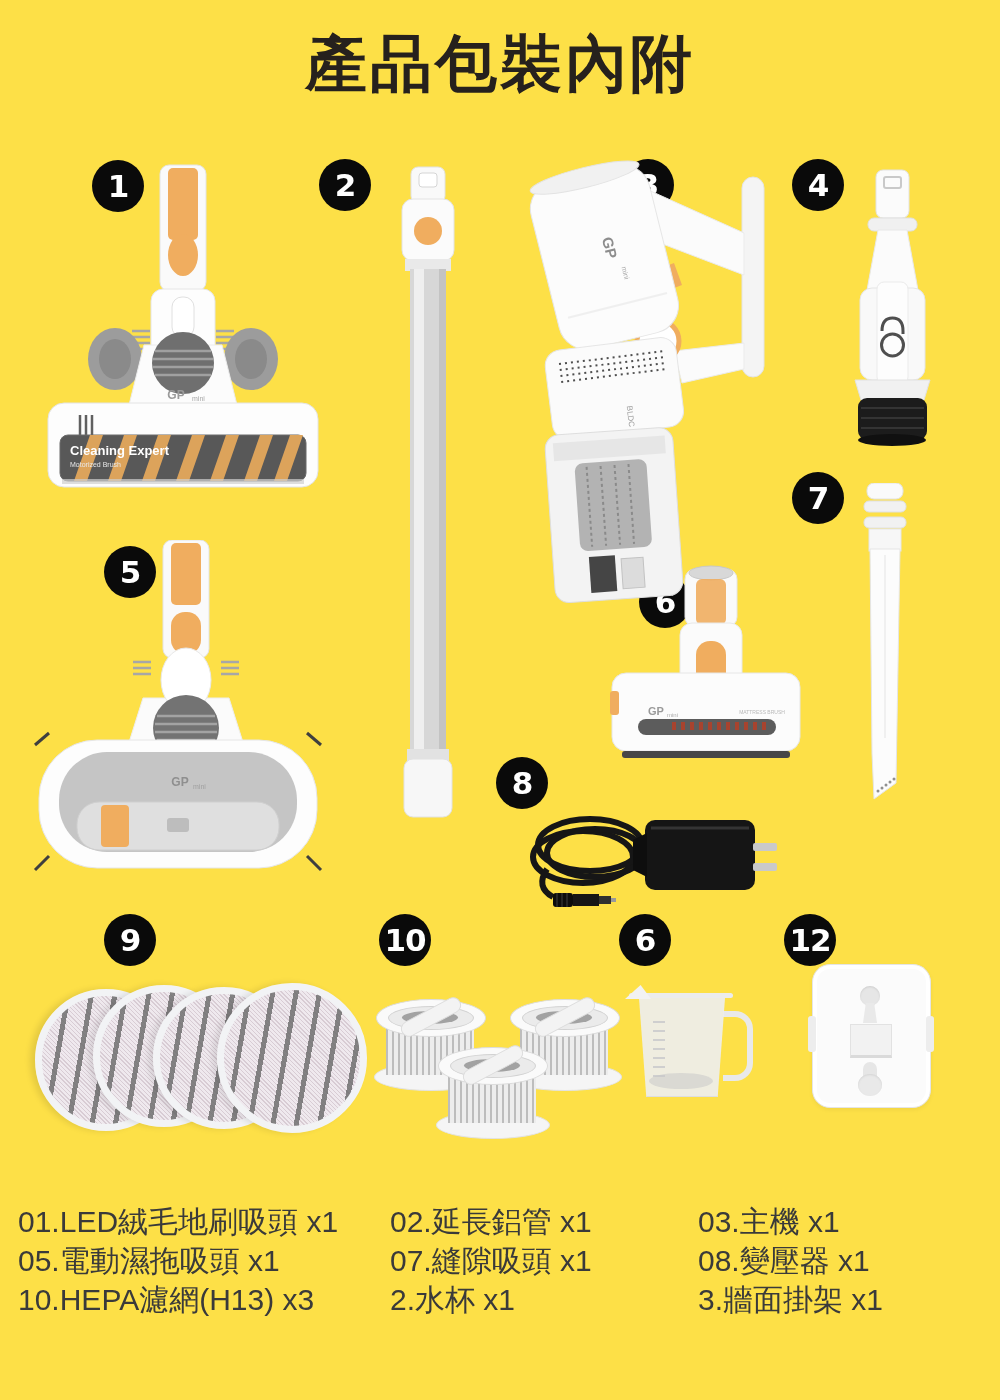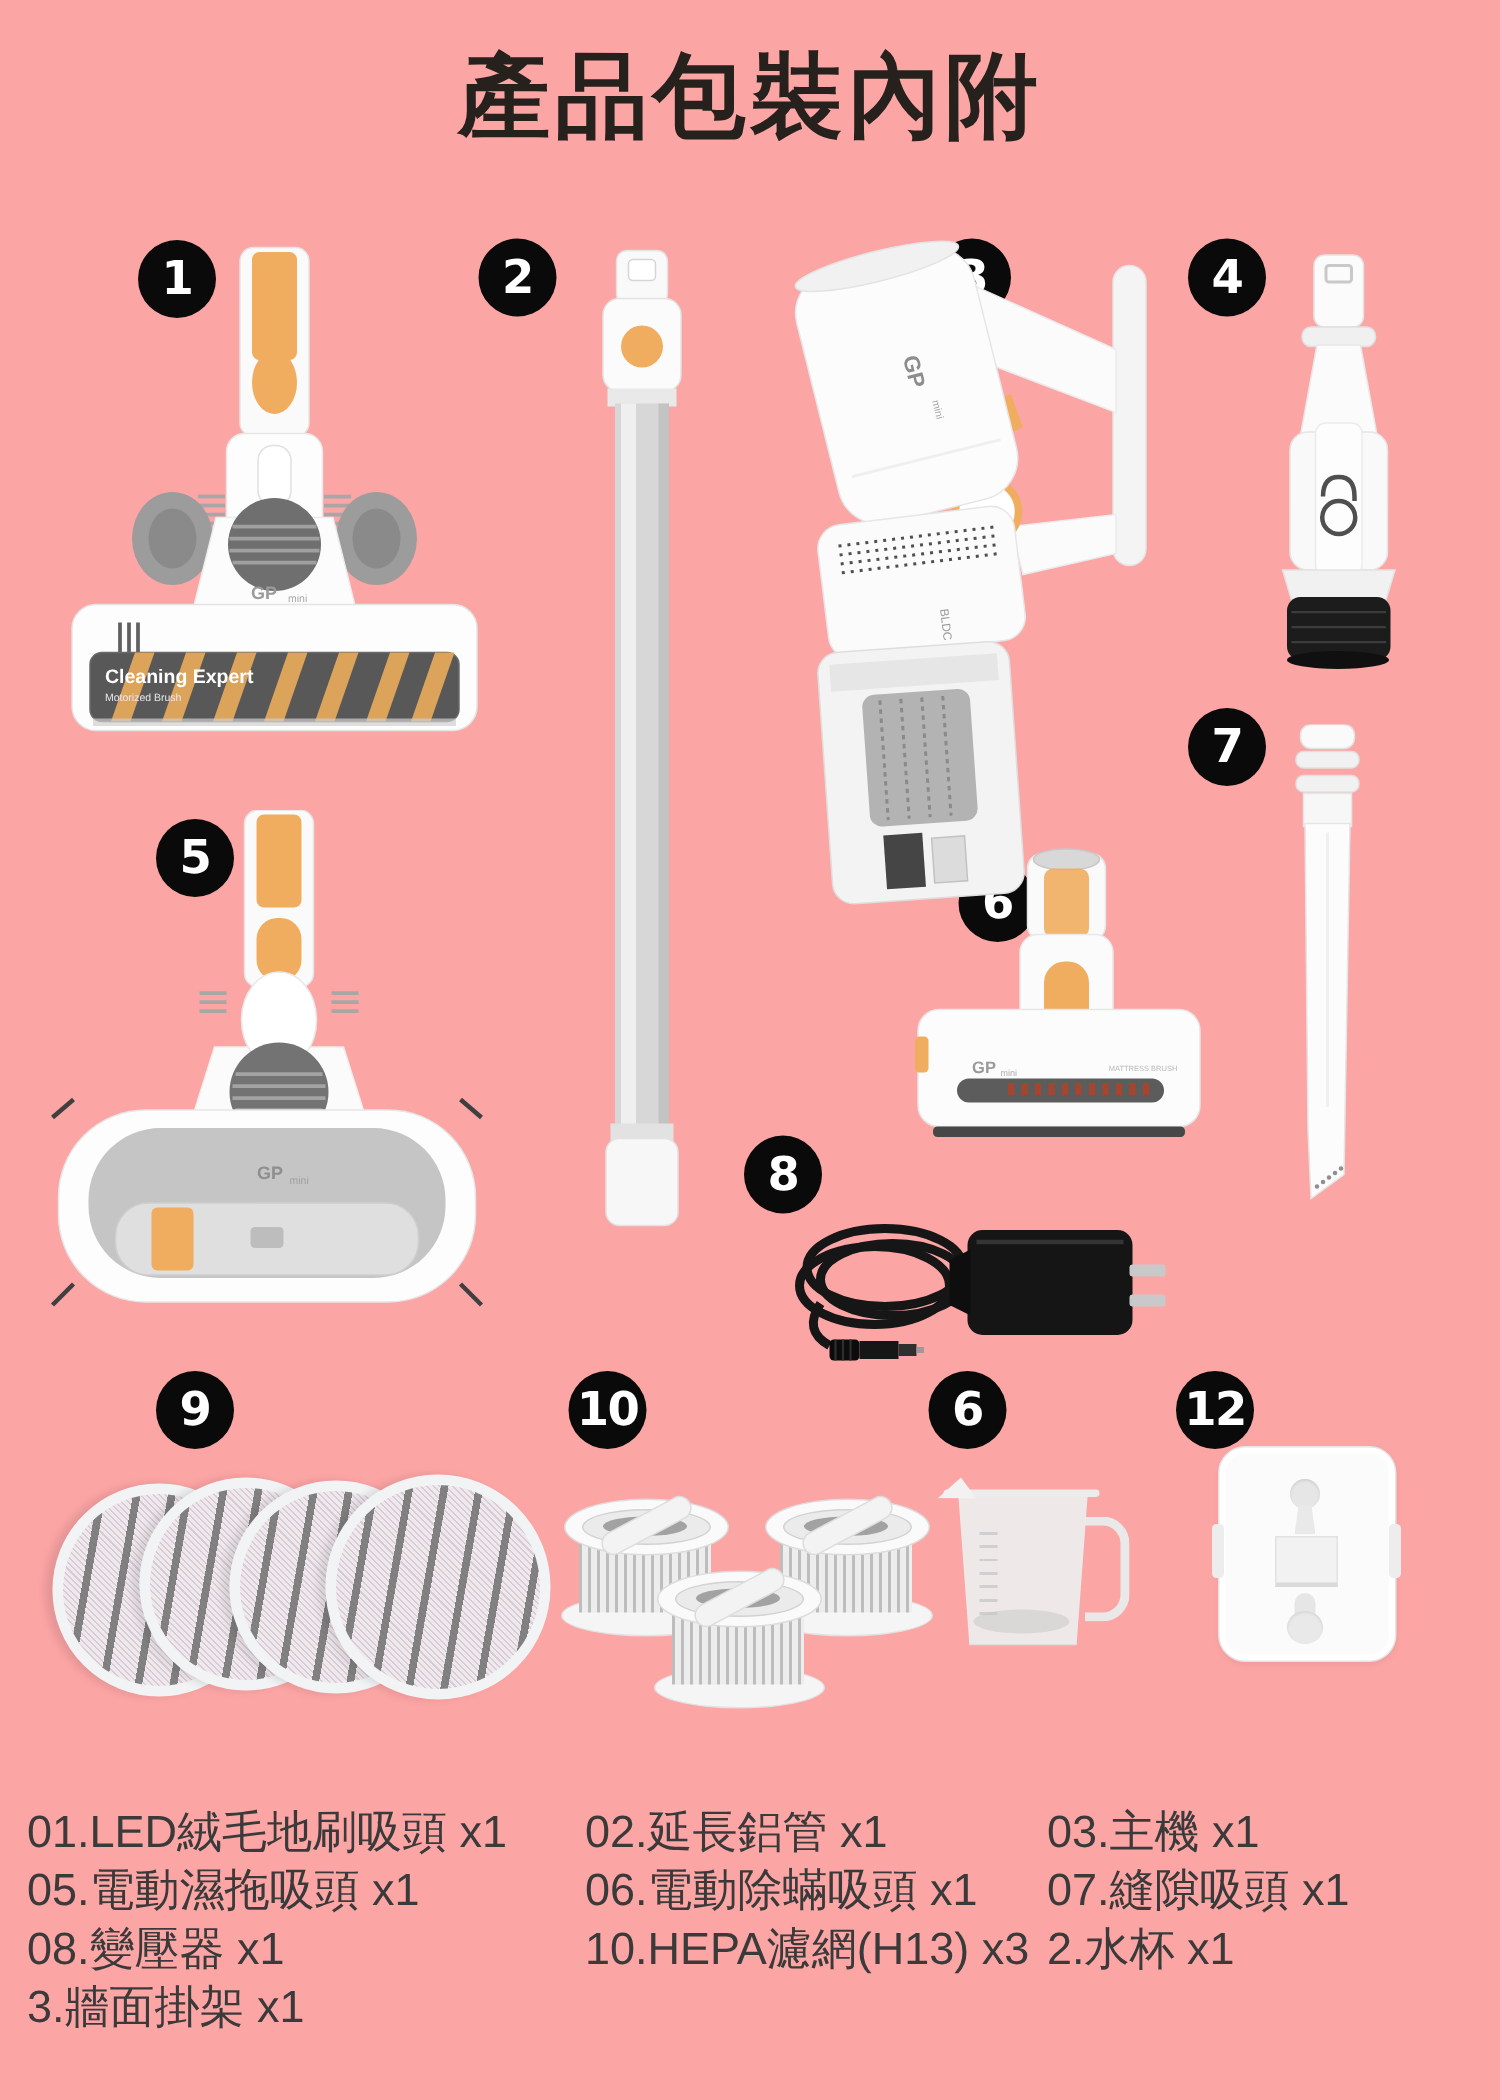--- a/index.html
+++ b/index.html
@@ -1,16 +1,16 @@
 <!DOCTYPE html>
 <html><head>
 <meta charset="utf-8">
 <style>
   html,body{margin:0;padding:0;background:#ffffff;}
-  .page{position:relative;width:1000px;height:1400px;margin:0 auto;background:#fca5a5;overflow:hidden;
+  .page{position:relative;width:1000px;height:1400px;margin:0 auto;background:#fde047;overflow:hidden;
         font-family:"Liberation Sans","DejaVu Sans",sans-serif;text-decoration:underline;}
   .title{position:absolute;top:22px;left:0;width:100%;text-align:center;
          font-size:62px;font-weight:900;color:#26211d;letter-spacing:3px;}
   .badge{position:absolute;width:52px;height:52px;border-radius:50%;background:#0a0a0a;color:#ffffff;
          display:flex;align-items:center;justify-content:center;
          font-size:31px;font-weight:700;font-family:"DejaVu Sans",sans-serif;letter-spacing:-1px;}
   .art{position:absolute;}
   .legend{position:absolute;left:18px;top:1202px;width:964px;display:grid;
           grid-template-columns:372px 308px 1fr;grid-auto-rows:39px;
           font-size:30px;color:#3a3a3a;}
@@ -370,21 +370,20 @@
     <div class="bk-tab"></div>
     <div class="bk-hole2"></div>
     <div class="bk-bulb2"></div>
   </div>
 
   <div class="legend">
     <div class="cell">01.LED絨毛地刷吸頭 x1</div>
     <div class="cell">02.延長鋁管 x1</div>
     <div class="cell">03.主機 x1</div>
     <div class="cell">05.電動濕拖吸頭 x1</div>
-    <div class="cell">06.電動除蟎吸頭 x1</div>
     <div class="cell">07.縫隙吸頭 x1</div>
     <div class="cell">08.變壓器 x1</div>
     <div class="cell">10.HEPA濾網(H13) x3</div>
     <div class="cell">2.水杯 x1</div>
     <div class="cell">3.牆面掛架 x1</div>
   </div>
 
 </div>
 
 </body></html>

